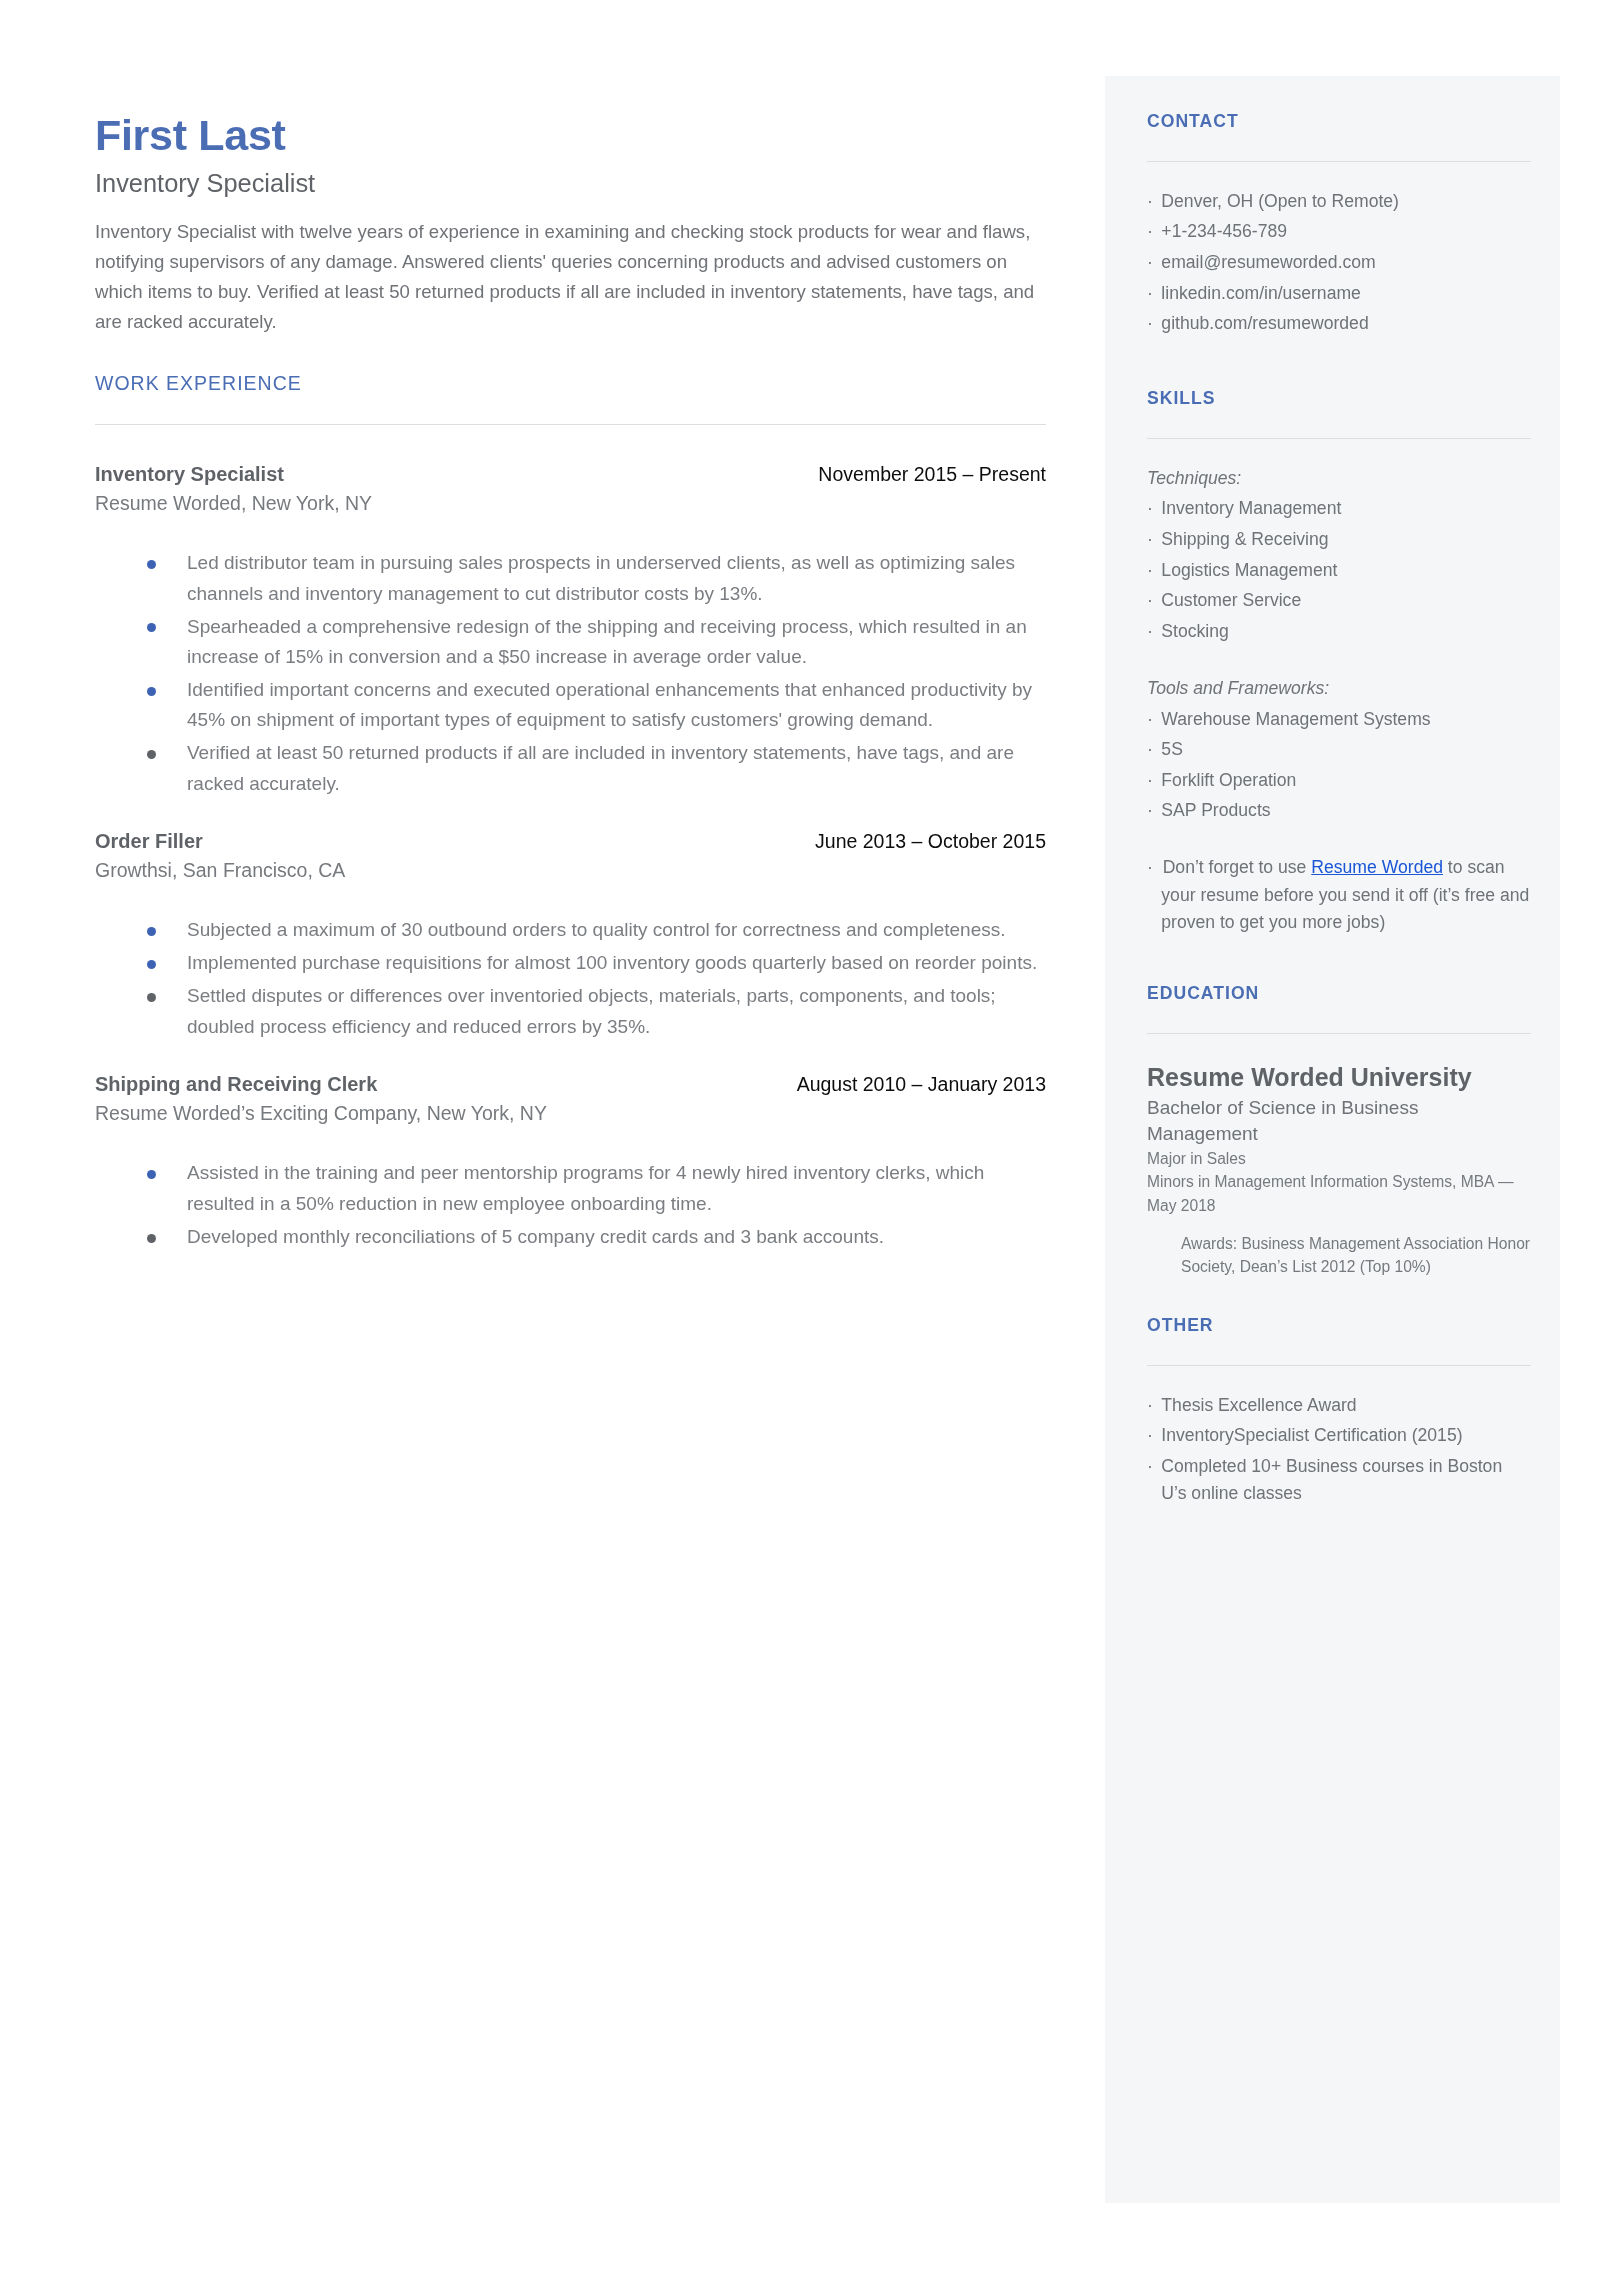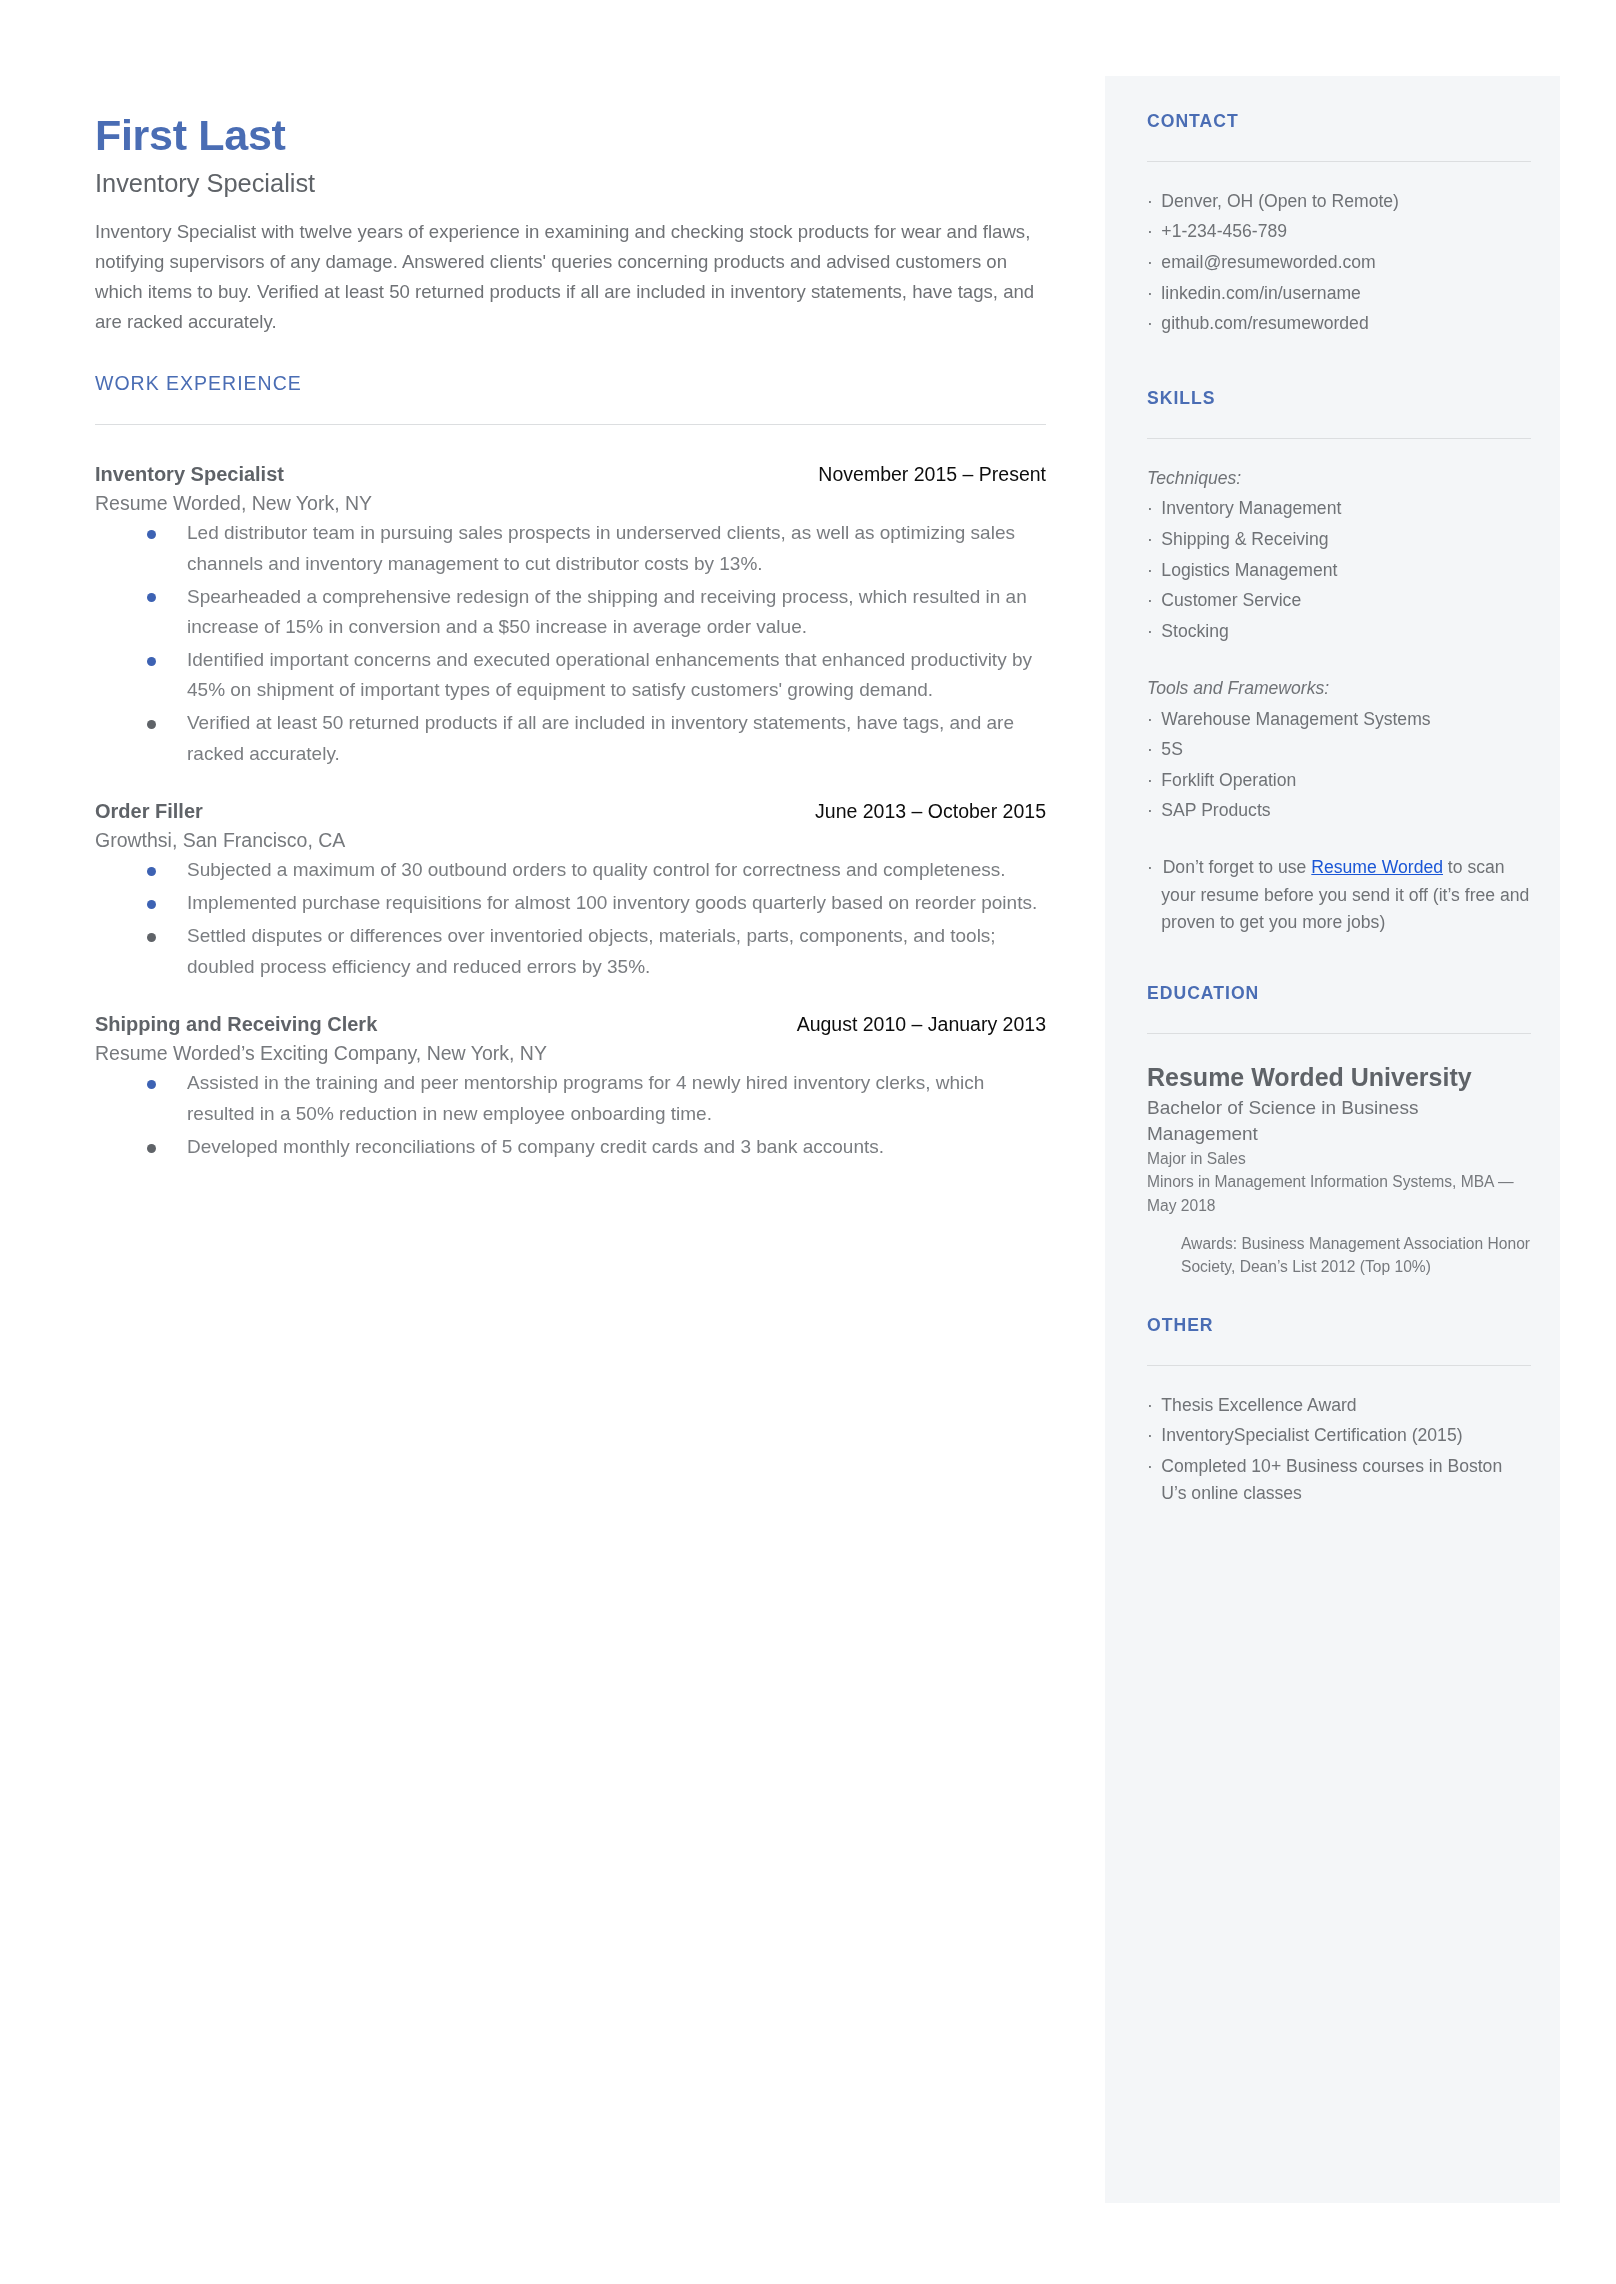--- a/index.html
+++ b/index.html
@@ -113,21 +113,21 @@
   }
 
   .exp-company {
     font-size: 19.5px;
     color: #76797d;
     line-height: 1.35;
     margin-top: 2.6px;
   }
 
   .bullets {
-    margin-top: 2px;
+    margin-top: 32px;
     margin-bottom: 29px;
   }
 
   .bullet {
     display: flex;
     align-items: flex-start;
     margin-bottom: 2.6px;
   }
 
   .bullet-dot {

